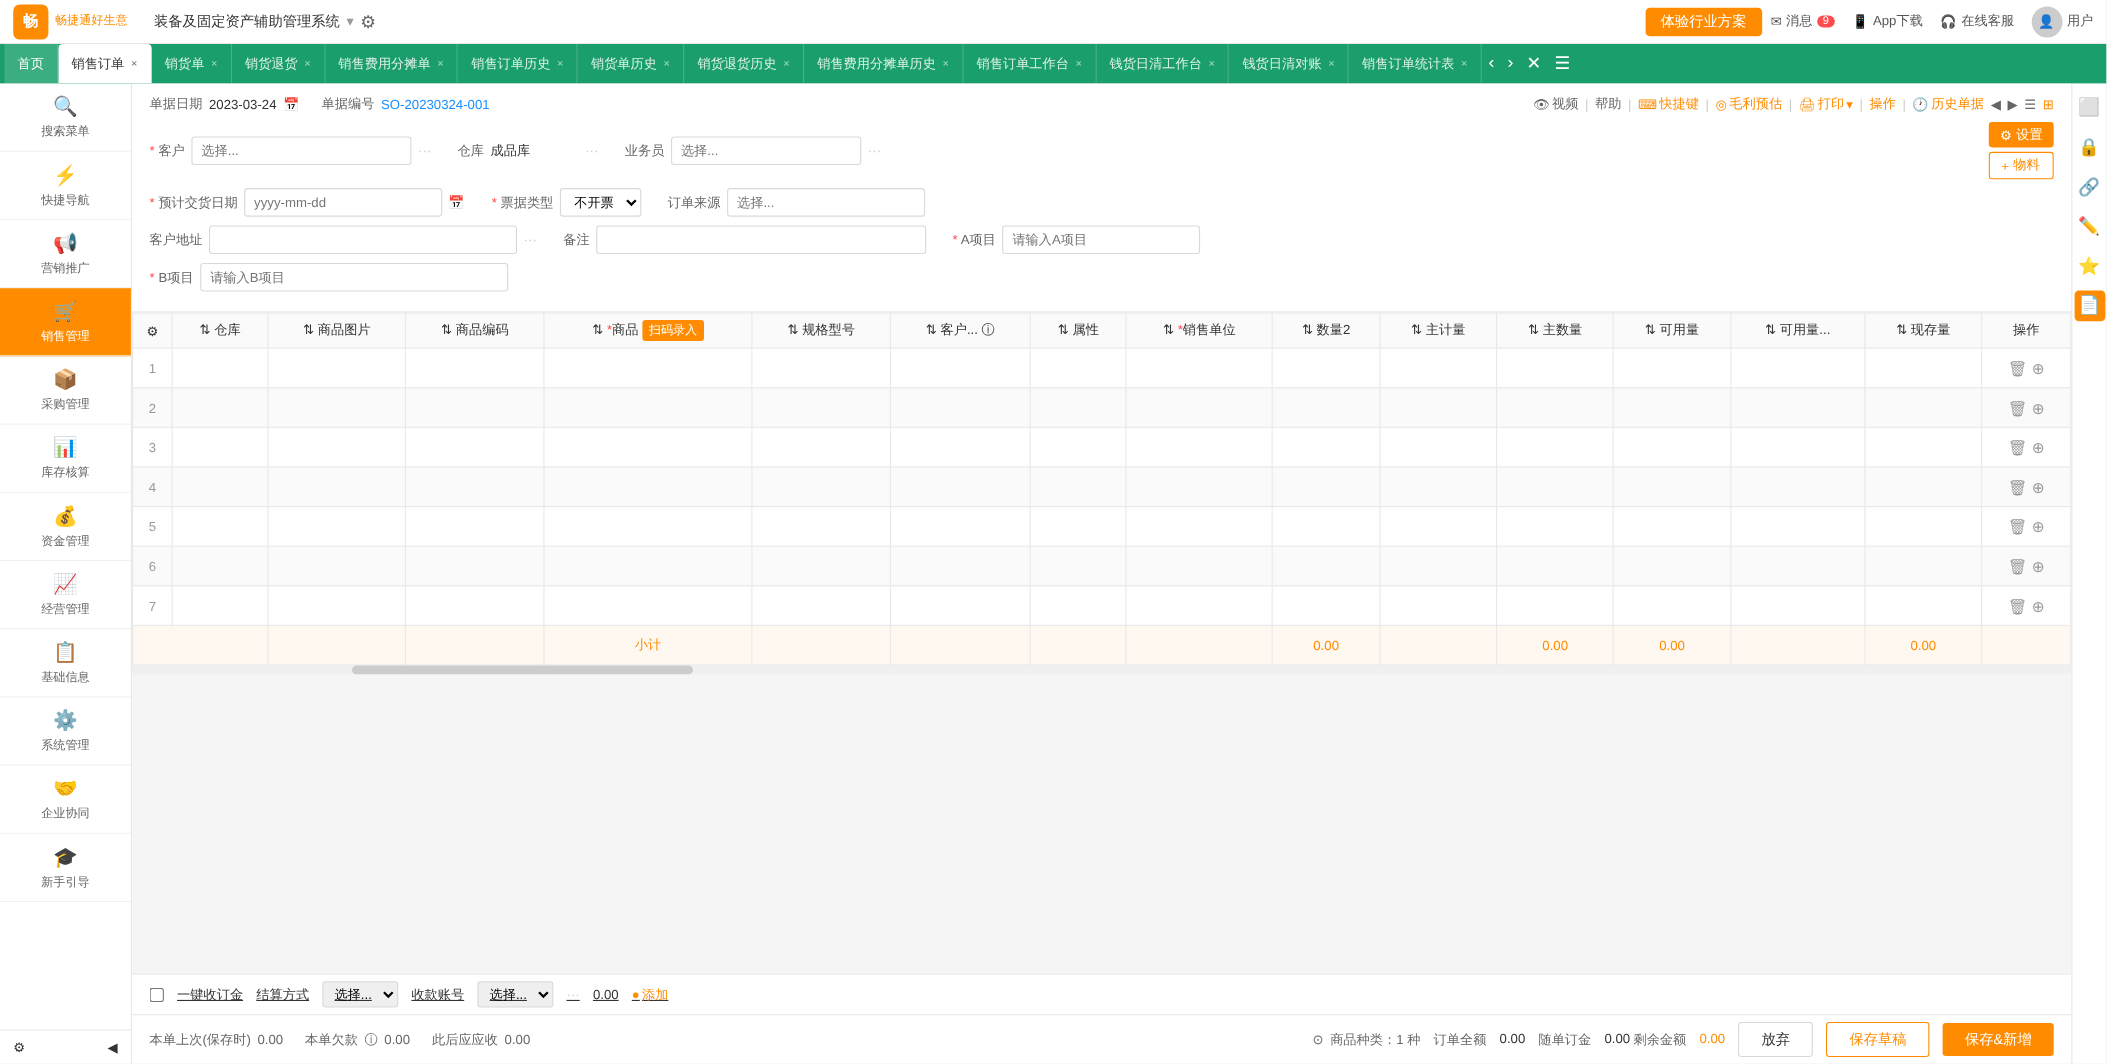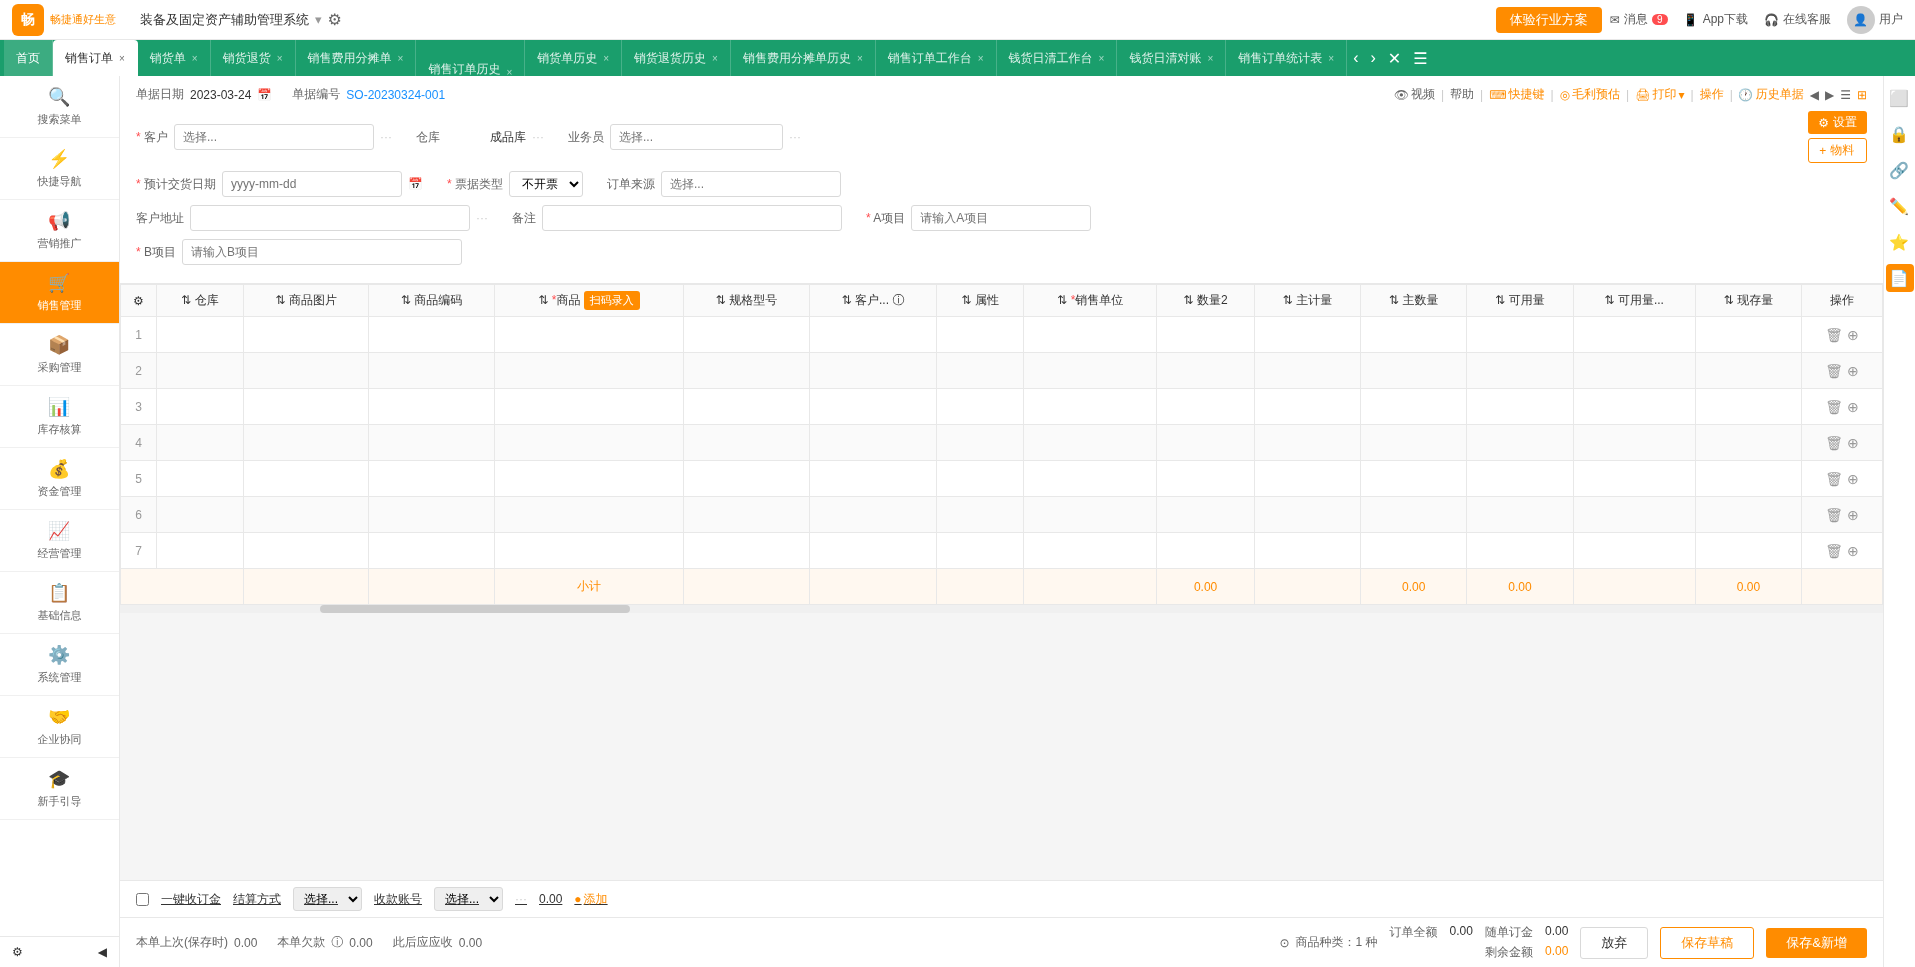--- a/index.html
+++ b/index.html
@@ -71,21 +71,21 @@
     .bottom-payment { display: flex; align-items: center; gap: 12px; font-size: 12px; }
     .bottom-payment input[type=checkbox] { cursor: pointer; }
     .payment-label { color: #333; }
     .payment-select { border: 1px solid #d9d9d9; padding: 2px 6px; height: 24px; font-size: 12px; border-radius: 3px; }
     .add-link { color: #ff8c00; cursor: pointer; display: flex; align-items: center; gap: 2px; }
 
     
     .footer { background: #fff; border-top: 1px solid #e8e8e8; padding: 6px 16px; display: flex; align-items: center; gap: 20px; font-size: 12px; }
     .footer-info { display: flex; align-items: center; gap: 6px; color: #666; }
     .footer-right { margin-left: auto; display: flex; align-items: center; gap: 12px; }
-    .order-summary { display: flex; flex-direction: column; align-items: flex-end; gap: 3px; font-size: 12px; color: #333; }
+    .order-summary { display: flex; flex-direction: row; align-items: flex-end; gap: 3px; font-size: 12px; color: #333; }
     .order-summary-row { display: flex; gap: 12px; }
     .order-summary-label { color: #666; }
     .order-summary-val { color: #333; font-weight: 500; }
     .discard-btn { border: 1px solid #d9d9d9; background: #fff; padding: 6px 20px; border-radius: 3px; cursor: pointer; font-size: 13px; color: #333; }
     .save-draft-btn { border: 1px solid #ff8c00; background: #fff; color: #ff8c00; padding: 6px 20px; border-radius: 3px; cursor: pointer; font-size: 13px; }
     .save-new-btn { background: #ff8c00; color: white; border: none; padding: 6px 20px; border-radius: 3px; cursor: pointer; font-size: 13px; }
 
     
     .scroll-stub { height: 8px; background: #f0f0f0; position: relative; }
     .scroll-thumb { height: 8px; background: #ccc; border-radius: 4px; width: 310px; margin-left: 200px; }
@@ -139,21 +139,21 @@
     </div>
   </div>
 </div>
 
 <div class="tab-bar">
   <div class="tab" style="background: rgba(255,255,255,0.15); color:white;">首页</div>
   <div class="tab active">销售订单 <span class="close-x">×</span></div>
   <div class="tab" style="color:rgba(255,255,255,0.85);">销货单 <span class="close-x">×</span></div>
   <div class="tab" style="color:rgba(255,255,255,0.85);">销货退货 <span class="close-x">×</span></div>
   <div class="tab" style="color:rgba(255,255,255,0.85);">销售费用分摊单 <span class="close-x">×</span></div>
-  <div class="tab" style="color:rgba(255,255,255,0.85);align-items:flex-end;">销售订单历史 <span class="close-x">×</span></div>
+  <div class="tab" style="color:rgba(255,255,255,0.85);">销售订单历史 <span class="close-x">×</span></div>
   <div class="tab" style="color:rgba(255,255,255,0.85);">销货单历史 <span class="close-x">×</span></div>
   <div class="tab" style="color:rgba(255,255,255,0.85);">销货退货历史 <span class="close-x">×</span></div>
   <div class="tab" style="color:rgba(255,255,255,0.85);">销售费用分摊单历史 <span class="close-x">×</span></div>
   <div class="tab" style="color:rgba(255,255,255,0.85);">销售订单工作台 <span class="close-x">×</span></div>
   <div class="tab" style="color:rgba(255,255,255,0.85);">钱货日清工作台 <span class="close-x">×</span></div>
   <div class="tab" style="color:rgba(255,255,255,0.85);">钱货日清对账 <span class="close-x">×</span></div>
   <div class="tab" style="color:rgba(255,255,255,0.85);">销售订单统计表 <span class="close-x">×</span></div>
   <button class="tab-nav-btn">‹</button>
   <button class="tab-nav-btn">›</button>
   <button class="tab-nav-btn">✕</button>
@@ -276,21 +276,21 @@
       </div>
 
       <div class="form-row" style="position:relative;">
         <div class="form-field">
           <label><span style="color:#ff4d4f;">*</span> <span>客户</span></label>
           <input type="text" class="form-input" style="min-width: 200px;" placeholder="选择...">
           <span class="ellipsis">···</span>
         </div>
         <div class="form-field">
           <label>仓库</label>
-          <span style="min-width:80px;text-align:right;">成品库</span>
+          <span style="min-width:80px;">成品库</span>
           <span class="ellipsis">···</span>
         </div>
         <div class="form-field">
           <label>业务员</label>
           <input type="text" class="form-input" style="min-width: 160px;" placeholder="选择...">
           <span class="ellipsis">···</span>
         </div>
         <div style="margin-left:auto; display:flex; flex-direction:column; gap:4px;">
           <button class="config-btn">
             <span>⚙</span>

